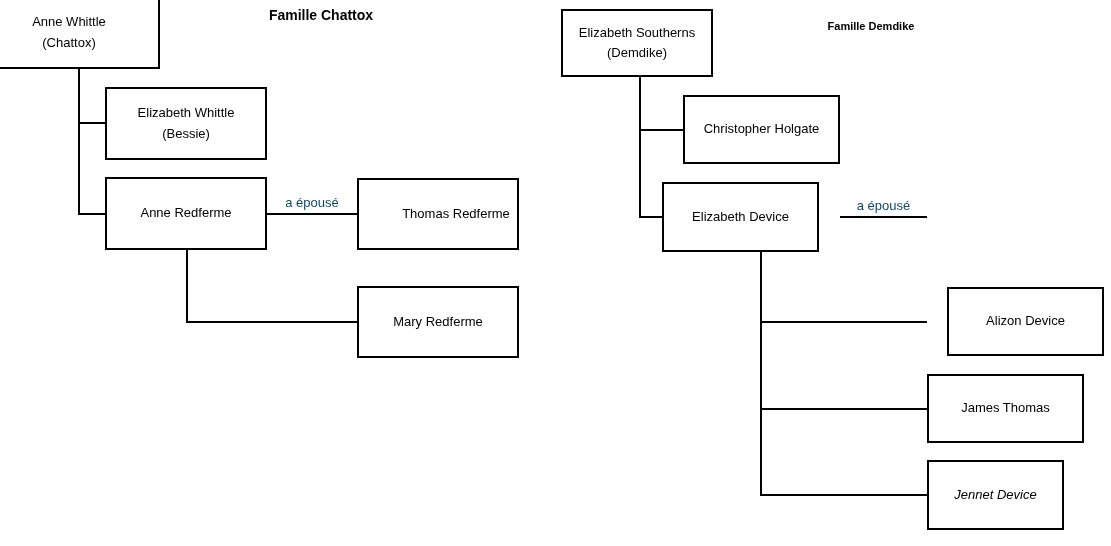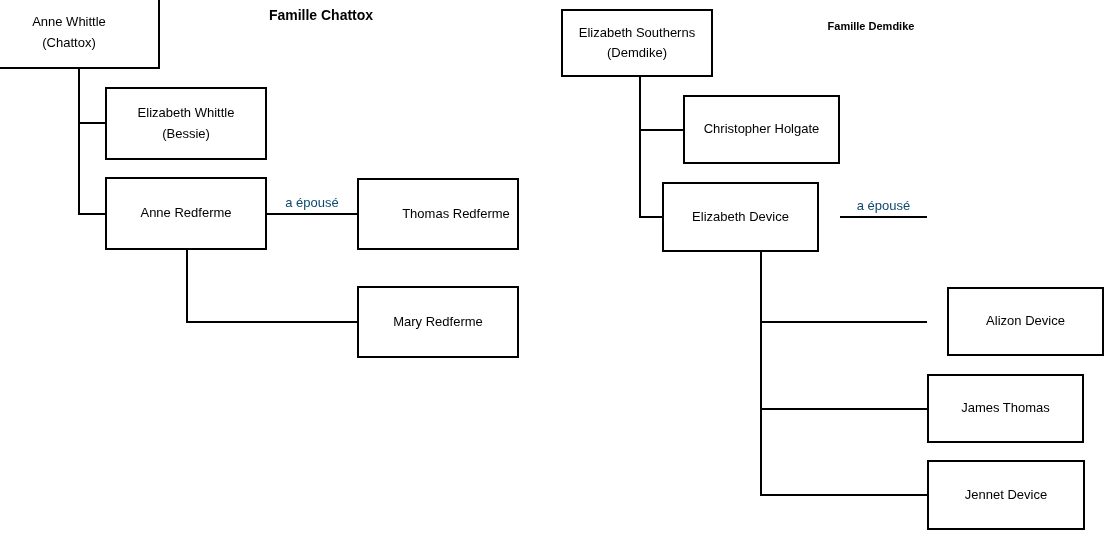--- a/index.html
+++ b/index.html
@@ -127,17 +127,17 @@
   <div class="hline" style="left:760px; top:494px; width:167px;"></div>
 
   <div class="box" style="left:927px; top:287px; width:157px; height:69px;margin-left:20px;">
     <div>Alizon Device</div>
   </div>
 
   <div class="box" style="left:927px; top:374px; width:157px; height:69px;">
     <div>James Thomas</div>
   </div>
 
-  <div class="box" style="left:927px; top:460px; width:158px; height:70px;">
+  <div class="box" style="left:927px; top:460px; width:137px; height:70px;font-style:italic;">
     <div>Jennet Device</div>
   </div>
 
 </div>
 
 </body></html>

